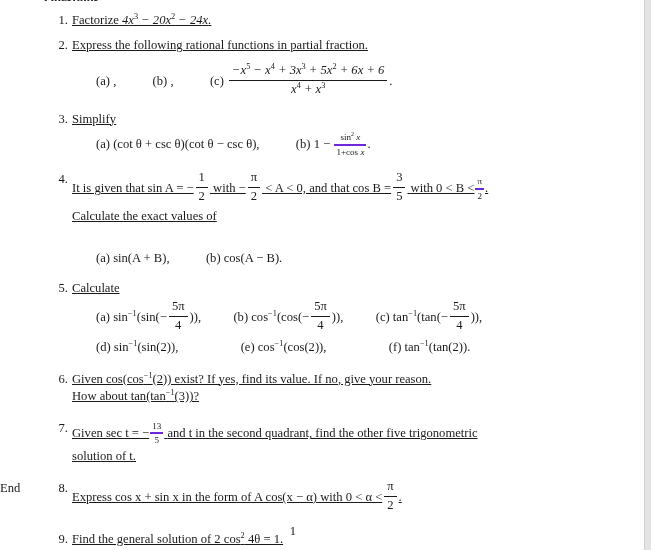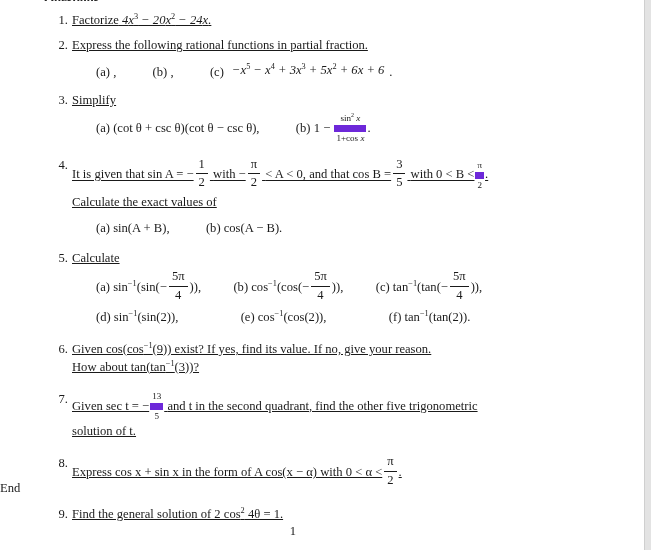--- a/index.html
+++ b/index.html
@@ -90,21 +90,21 @@
   .nfrac {
     display: inline-block;
     vertical-align: middle;
     text-align: center;
     font-size: 0.72em;
     margin: 0 1px;
     position: relative;
     top: -0.08em;
   }
   .nfrac .num { display: block; padding: 0 2px; }
-  .nfrac .den { display: block; padding: 0 2px; border-top: 7px solid #6d28d9; }
+  .nfrac .den { display: block; padding: 0 2px; border-top: 2px solid #6d28d9; }
 
   .end-line {
     position: absolute;
     left: 0; top: 481px;
     width: 586px;
     text-align: left;
     font-size: 12.6px;
   }
   .page-number {
     position: absolute;
@@ -137,20 +137,21 @@
       <span class="subrow" style="margin-top:9px;">
         <span class="item">(a)</span>
         <span class="item">,</span>
         <span class="gapmd"></span>
         <span class="item">(b)</span>
         <span class="item">,</span>
         <span class="gapmd"></span>
         <span class="item">(c)</span>
         <span class="frac item">
           <span class="num m">−<span class="m">x</span><sup class="e">5</sup> − <span class="m">x</span><sup class="e">4</sup> + 3<span class="m">x</span><sup class="e">3</sup> + 5<span class="m">x</span><sup class="e">2</sup> + 6<span class="m">x</span> + 6</span>
+          <span class="den m"><span class="m">x</span><sup class="e">4</sup> + <span class="m">x</span><sup class="e">3</sup></span>
         </span><span class="item">.</span>
       </span>
     </li>
 
     <li style="margin-top:10px;margin-bottom:4px;">
       <span class="qnum">3.</span>
       <span class="qbody">Simplify</span>
       <span class="subrow" style="margin-top:3px;">
         <span class="item">(a)</span>
         <span class="item">(cot θ + csc θ)(cot θ − csc θ),</span>
@@ -167,21 +168,21 @@
     <li style="margin-top:12px;margin-bottom:4px;">
       <span class="qnum">4.</span>
       <span class="qbody">
         <span>It is given that sin A = −</span><span class="frac"><span class="num">1</span><span class="den">2</span></span>
         <span>with −</span><span class="frac"><span class="num">π</span><span class="den">2</span></span>
         <span>&lt; A &lt; 0, and that cos B =</span><span class="frac"><span class="num">3</span><span class="den">5</span></span>
         <span>with 0 &lt; B &lt;</span><span class="nfrac"><span class="num">π</span><span class="den">2</span></span><span>.</span>
         <br>
         <span>Calculate the exact values of</span>
       </span>
-      <span class="subrow" style="margin-top:8px;">
+      <span class="subrow" style="margin-top:24px;">
         <span class="item">(a)</span>
         <span class="item">sin(A + B),</span>
         <span class="gapmd"></span>
         <span class="item">(b)</span>
         <span class="item">cos(A − B).</span>
       </span>
     </li>
 
     <li style="margin-top:12px;margin-bottom:4px;">
       <span class="qnum">5.</span>
@@ -204,21 +205,21 @@
         <span class="item"><span>cos</span><sup class="e">−1</sup>(<span>cos</span>(<span>2</span>))<span>,</span></span>
         <span class="gapmd"></span><span class="gapsm"></span>
         <span class="item">(f)</span>
         <span class="item"><span>tan</span><sup class="e">−1</sup>(<span>tan</span>(<span>2</span>))<span>.</span></span>
       </span>
     </li>
 
     <li style="margin-top:14px;">
       <span class="qnum">6.</span>
       <span class="qbody">
-        <span>Given cos(cos</span><sup class="e">−1</sup><span>(9)) exist? If yes, find its value. If no, give your reason.</span>
+        <span>Given cos(cos</span><sup class="e">−1</sup><span>(2)) exist? If yes, find its value. If no, give your reason.</span>
         <br>
         <span>How about tan(tan</span><sup class="e">−1</sup><span>(3))?</span>
       </span>
     </li>
 
     <li style="margin-top:14px;">
       <span class="qnum">7.</span>
       <span class="qbody">
         <span>Given sec t = −</span><span class="nfrac"><span class="num">13</span><span class="den">5</span></span>
         <span>and t in the second quadrant, find the other five trigonometric</span>

